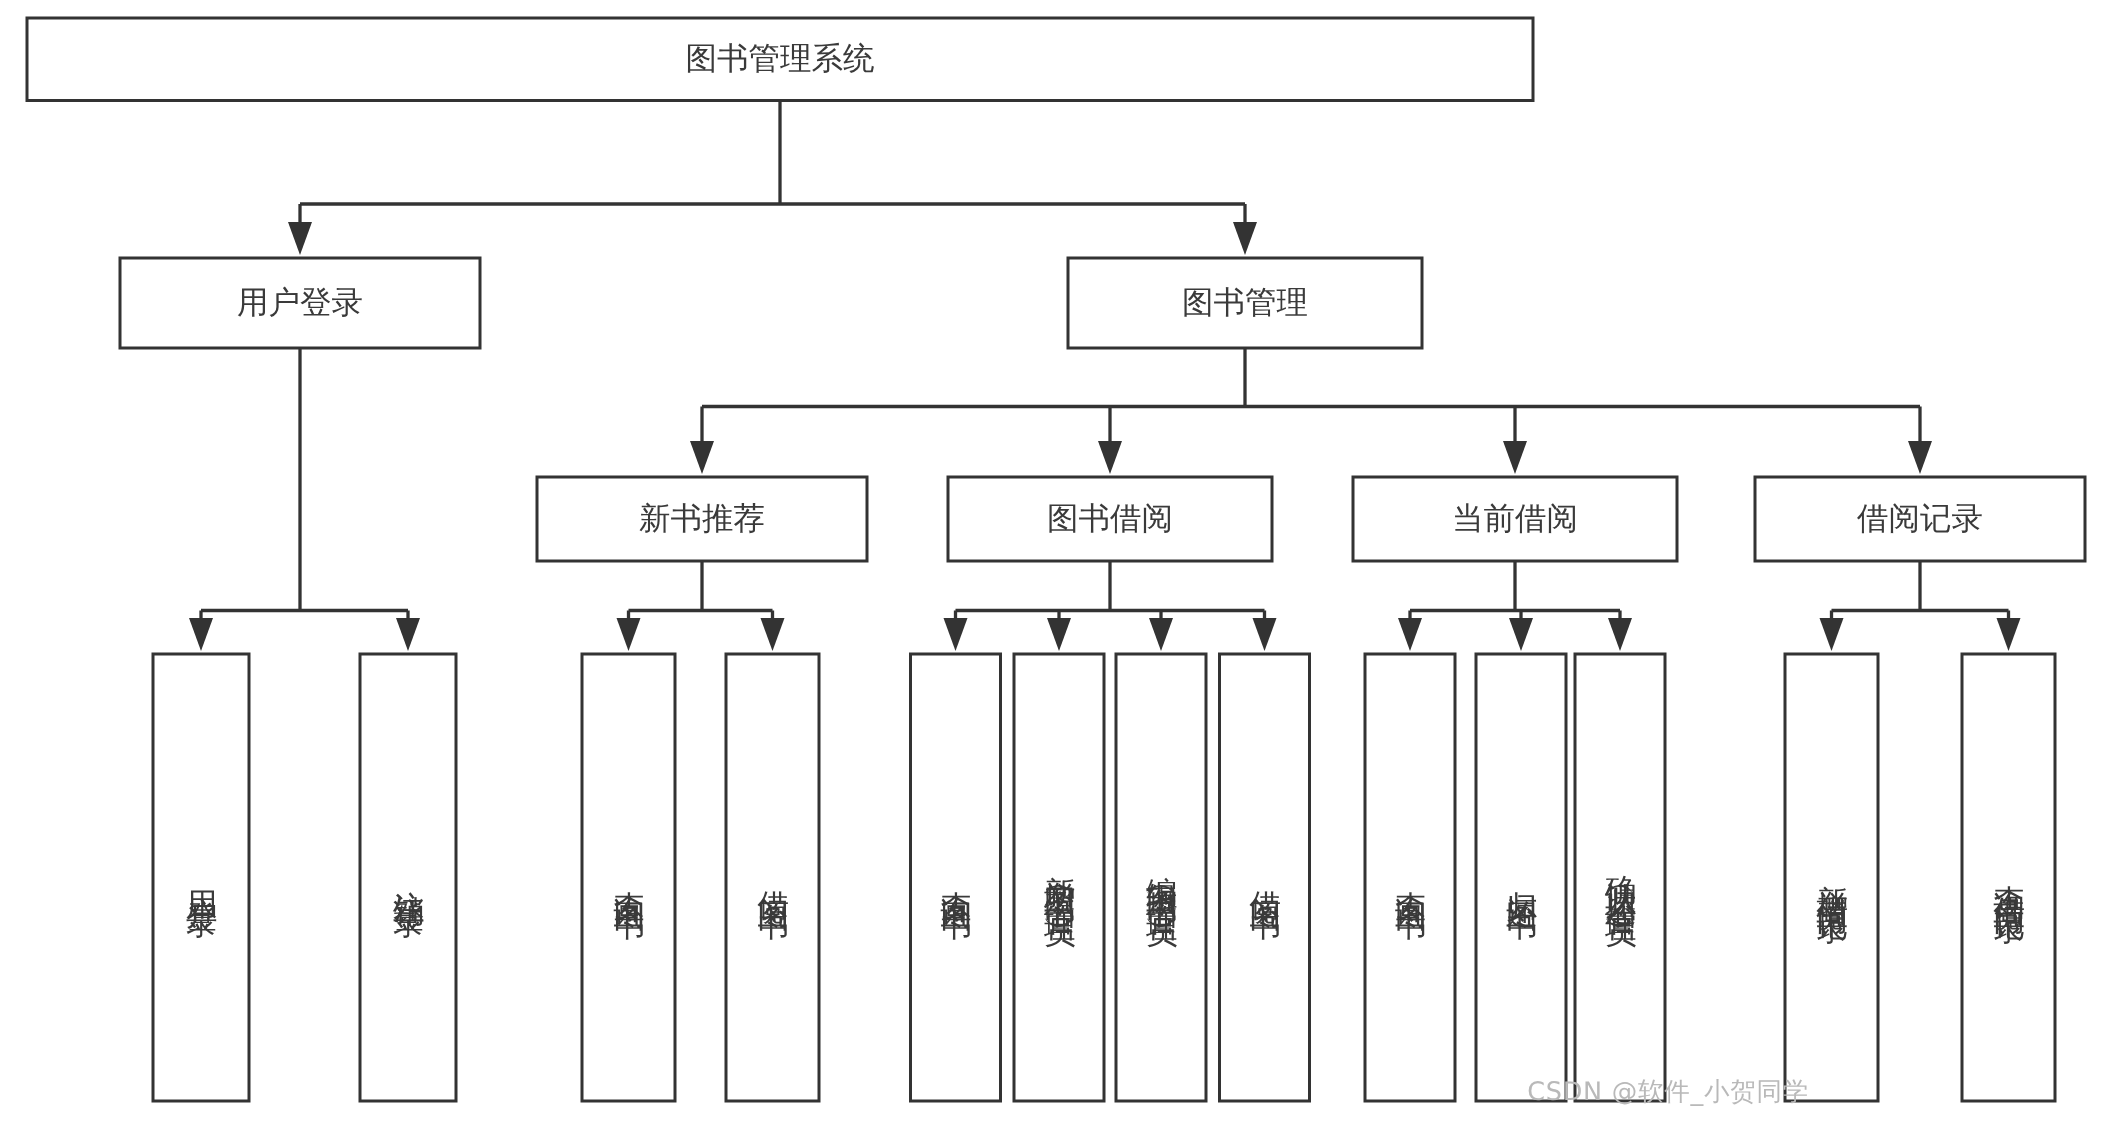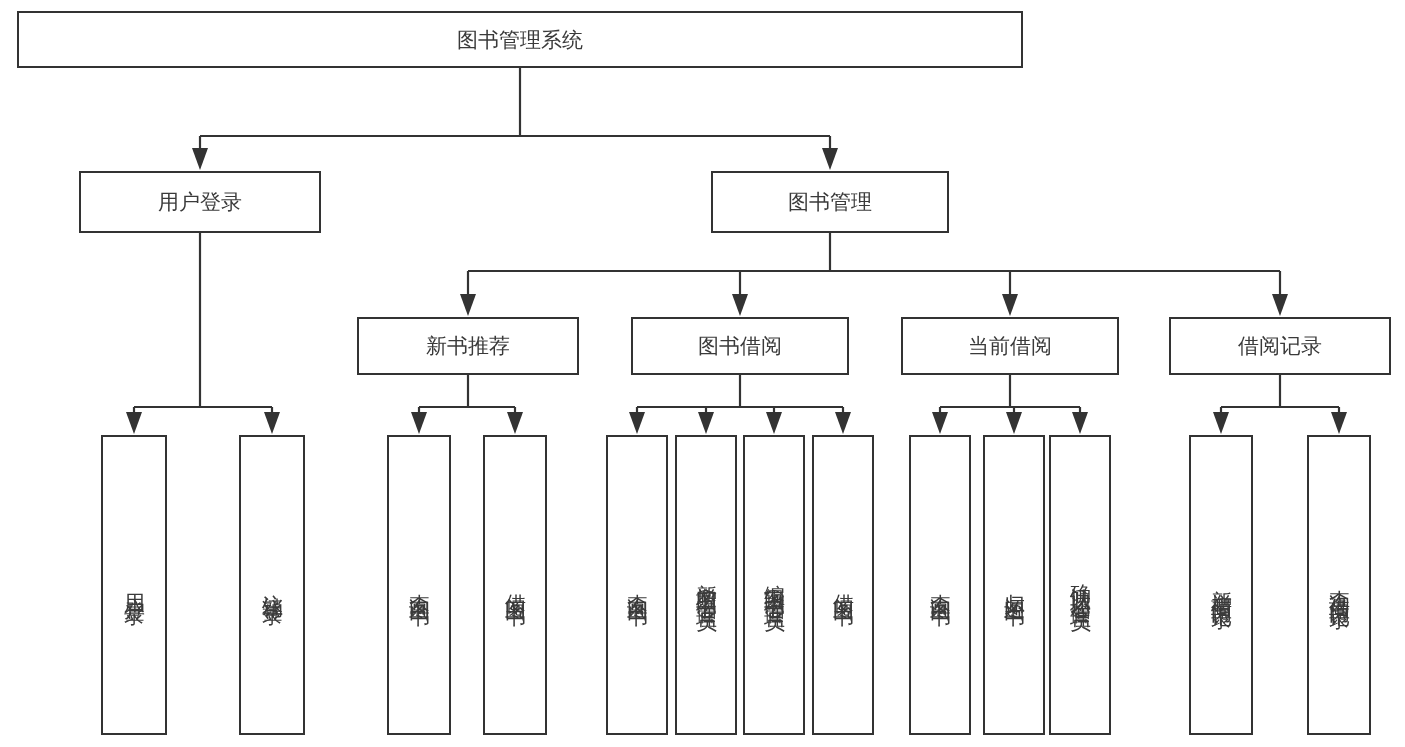--- a/index.html
+++ b/index.html
@@ -215,13 +215,14 @@
       <div class="vlabel" style="left: 607px; top: 436px; width: 60px; height: 298px;">查询图书</div>
       <div class="vlabel" style="left: 676px; top: 436px; width: 60px; height: 298px;">新增图书（管理员）</div>
       <div class="vlabel" style="left: 744px; top: 436px; width: 60px; height: 298px;">编辑图书（管理员）</div>
       <div class="vlabel" style="left: 813px; top: 436px; width: 60px; height: 298px;">借阅图书</div>
       <div class="vlabel" style="left: 910px; top: 436px; width: 60px; height: 298px;">查询图书</div>
       <div class="vlabel" style="left: 984px; top: 436px; width: 60px; height: 298px;">归还图书</div>
       <div class="vlabel" style="left: 1050px; top: 436px; width: 60px; height: 298px;">确认归还（管理员）</div>
       <div class="vlabel" style="left: 1190px; top: 436px; width: 62px; height: 298px;">新增借阅记录</div>
       <div class="vlabel" style="left: 1308px; top: 436px; width: 62px; height: 298px;">查询借阅记录</div>
     </div>
+  <div class="watermark">CSDN @软件_小贺同学</div>
 </div>
 
 </body></html>

